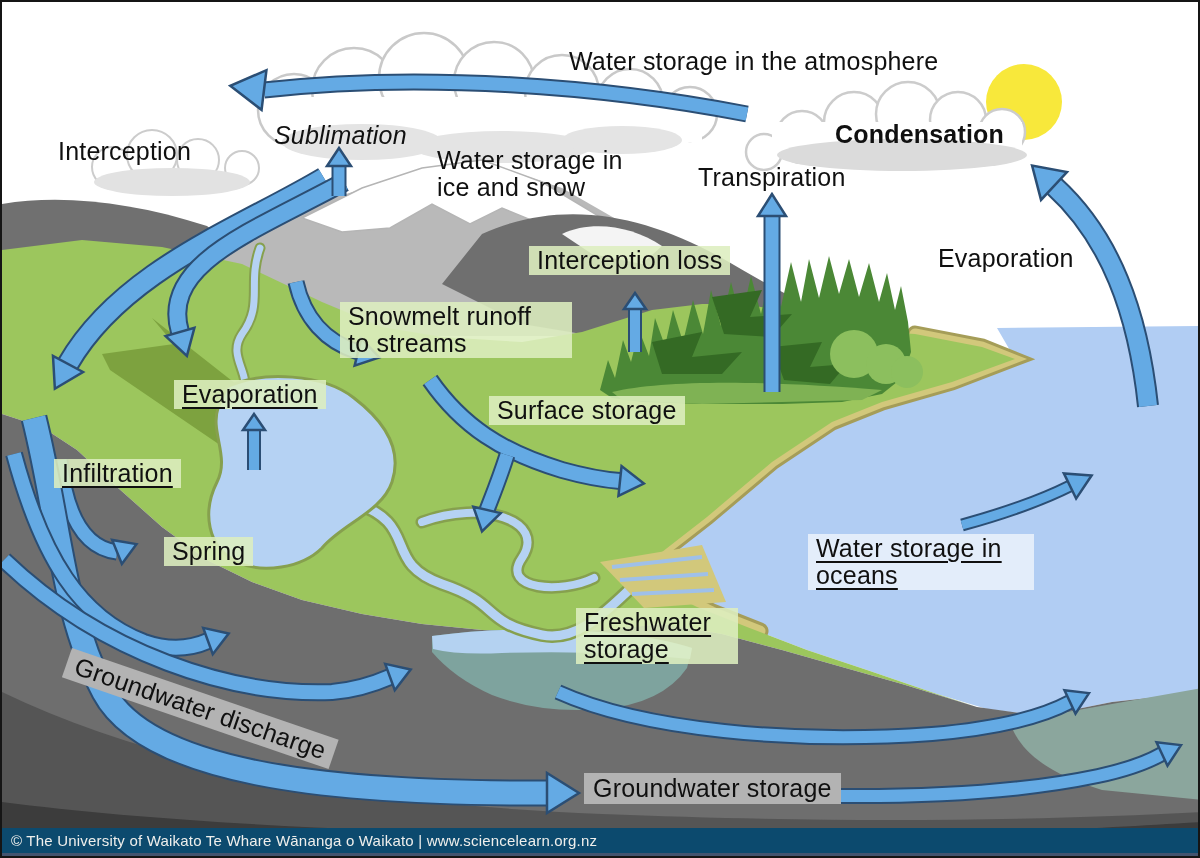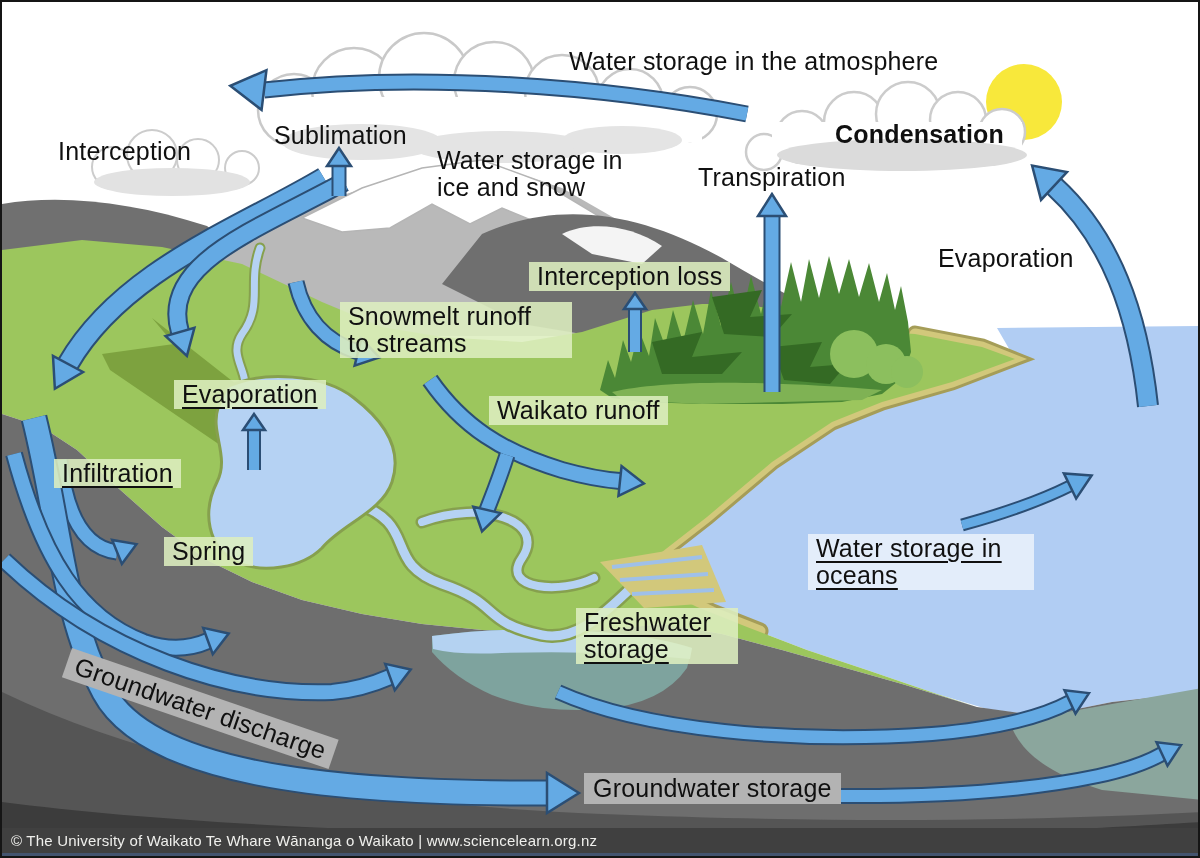--- a/index.html
+++ b/index.html
@@ -13,21 +13,21 @@
     position:absolute;font-size:25px;line-height:27px;color:#101010;
     white-space:nowrap;letter-spacing:.2px;z-index:30;
   }
   .bg-green{background:rgba(221,238,191,.88);padding:1px 8px;}
   .bg-blue{background:rgba(231,240,251,.92);padding:1px 8px;}
   .bg-gray{background:#b3b3b3;padding:2px 9px;}
   .ul{text-decoration:underline;text-underline-offset:4px;text-decoration-thickness:2px;}
   .ctr{white-space:normal;}
   .rot{transform:rotate(19deg);transform-origin:0 0;}
   .footer{
-    position:absolute;left:0;right:0;bottom:0;height:28px;background:#404040;
+    position:absolute;left:0;right:0;bottom:0;height:28px;background:#0c4a6e;
     display:flex;align-items:center;padding-left:9px;z-index:40;
     font-size:15px;color:#efefec;letter-spacing:.2px;
     border-bottom:3px solid #44546f;box-sizing:border-box;
   }
 </style>
 </head>
 <body>
 
 <div class="stage">
 
@@ -216,35 +216,35 @@
         <g>
           <path d="M832,794 C930,795 1020,790 1096,774 C1124,768 1146,760 1160,752" fill="none" stroke="#2b4e74" stroke-width="16"></path>
           <path d="M832,794 C930,795 1020,790 1096,774 C1124,768 1146,760 1160,752" fill="none" stroke="#64aae4" stroke-width="12"></path>
           <path d="M 21 0 L 0 -13 L 0 13 Z" fill="#64aae4" stroke="#2b4e74" stroke-width="2.5" stroke-linejoin="miter" transform="translate(1160,752) rotate(-25)"></path>
         </g>
       </g>
 </svg>
 
   <div class="lbl" style="left:567px;top:46px;">Water storage in the atmosphere</div>
   <div class="lbl" style="left:56px;top:136px;">Interception</div>
-  <div class="lbl" style="left:272px;top:120px;">Sublimation</div>
+  <div class="lbl" style="left:272px;top:120px;font-style:italic;">Sublimation</div>
   <div class="lbl ctr" style="left:435px;top:145px;width:228px;">
     <span>Water storage in</span><br>
     <span>ice and snow</span>
   </div>
   <div class="lbl" style="left:833px;top:119px;font-weight:bold;">Condensation</div>
   <div class="lbl" style="left:696px;top:162px;">Transpiration</div>
   <div class="lbl" style="left:936px;top:243px;">Evaporation</div>
-  <div class="lbl bg-green" style="left:527px;top:260px;">Interception loss</div>
+  <div class="lbl bg-green" style="left:527px;top:244px;">Interception loss</div>
   <div class="lbl ctr bg-green" style="left:338px;top:300px;width:216px;">
     <span>Snowmelt runoff</span><br>
     <span>to streams</span>
   </div>
   <div class="lbl bg-green ul" style="left:172px;top:378px;">Evaporation</div>
-  <div class="lbl bg-green" style="left:487px;top:394px;">Waikato runoff</div>
+  <div class="lbl bg-green" style="left:487px;top:394px;">Surface storage</div>
   <div class="lbl bg-green ul" style="left:52px;top:457px;">Infiltration</div>
   <div class="lbl bg-green" style="left:162px;top:535px;">Spring</div>
   <div class="lbl ctr bg-blue ul" style="left:806px;top:532px;width:210px;">
     <span>Water storage in</span><br>
     <span>oceans</span>
   </div>
   <div class="lbl ctr bg-green ul" style="left:574px;top:606px;width:146px;">
     <span>Freshwater</span><br>
     <span>storage</span>
   </div>

